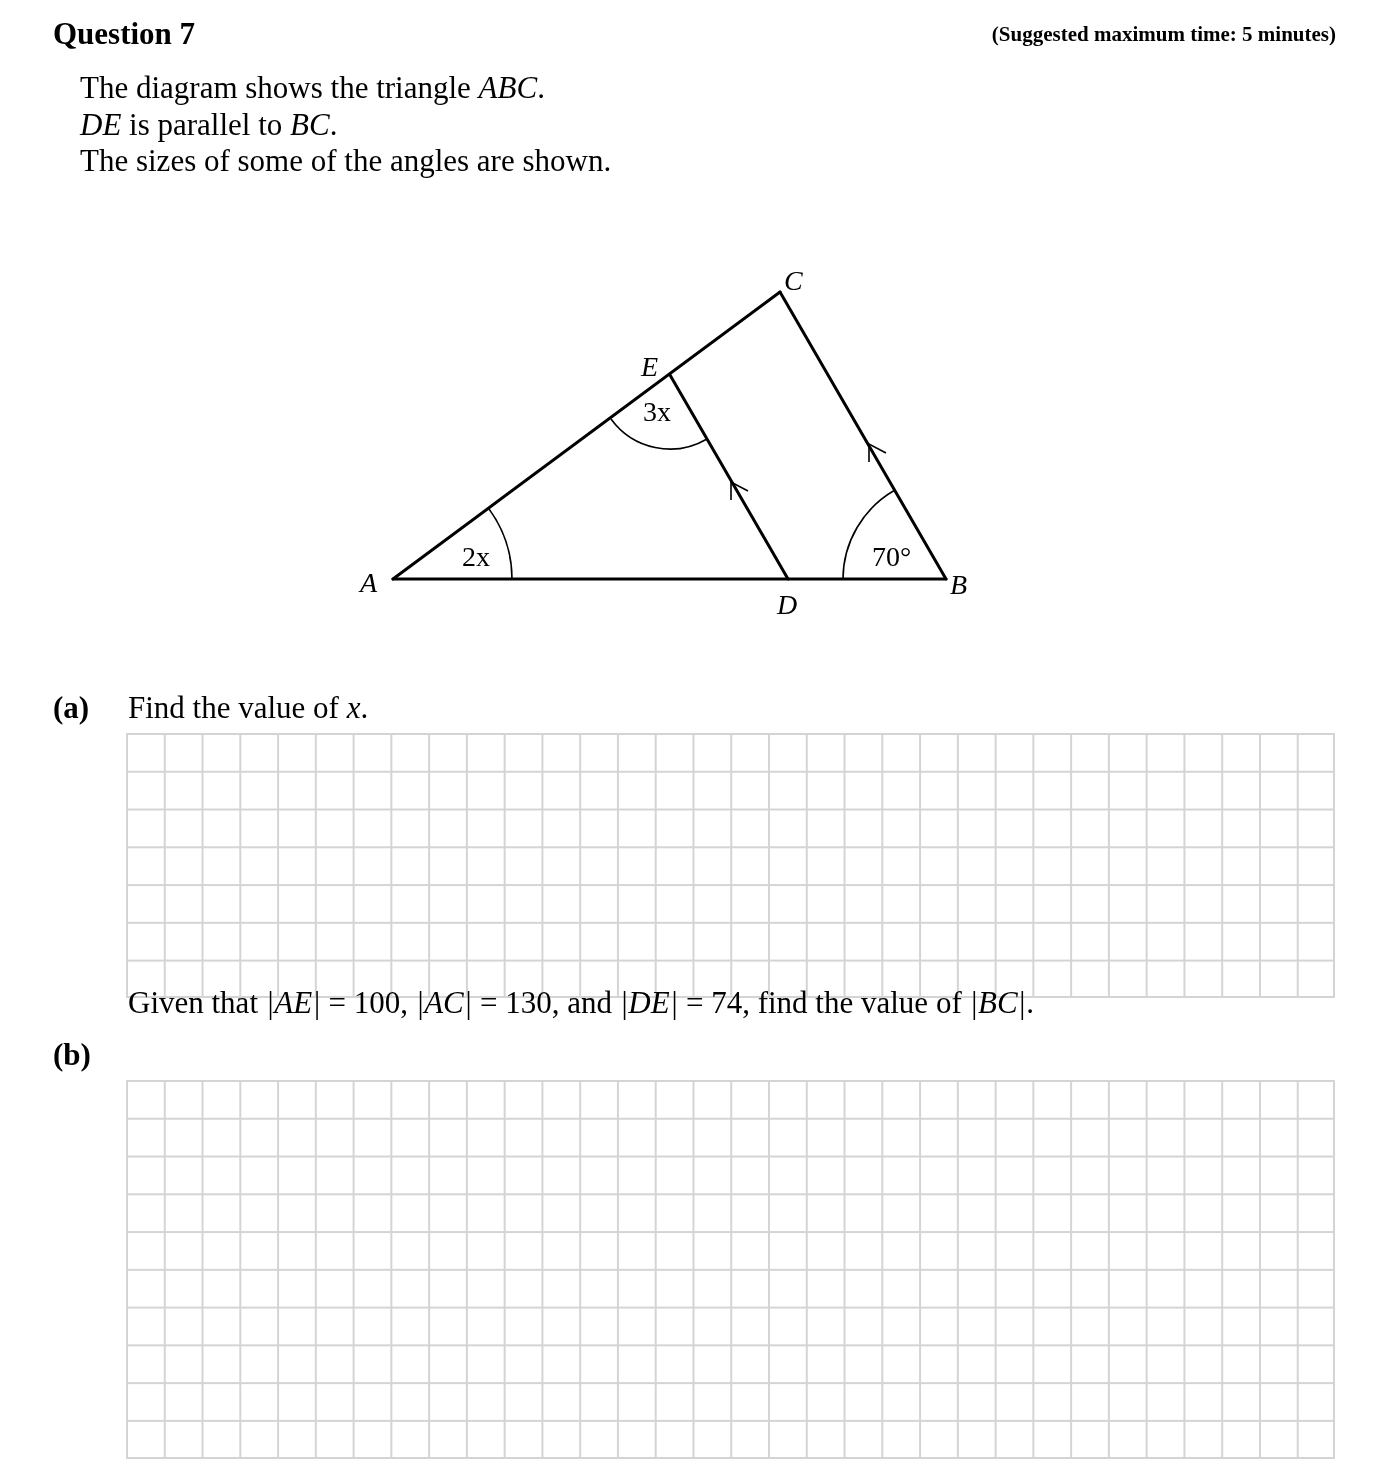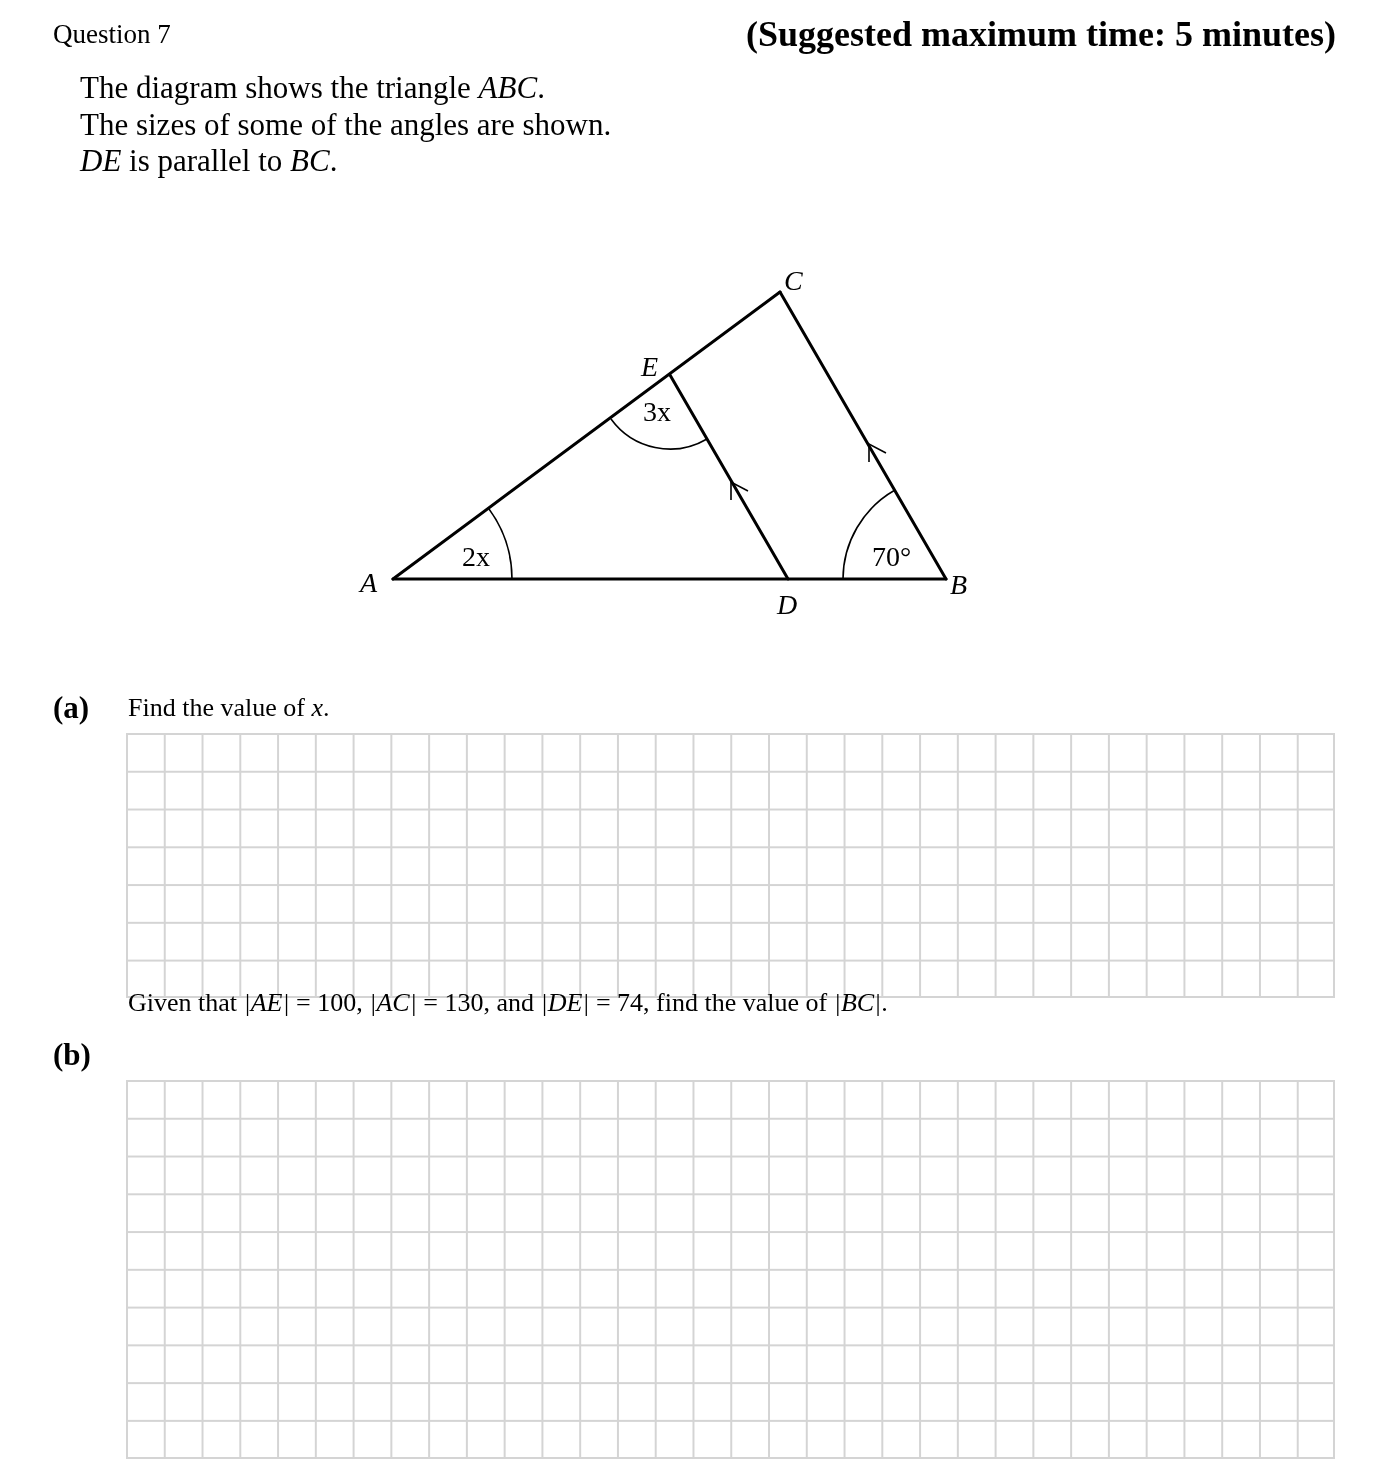--- a/index.html
+++ b/index.html
@@ -1,48 +1,48 @@
 <!DOCTYPE html>
 <html><head>
 <meta charset="utf-8">
 <style>
   html, body { margin: 0; padding: 0; background: #ffffff; }
   body {
     width: 1398px; height: 1484px; position: relative; overflow: hidden;
     font-family: "Liberation Serif", "DejaVu Serif", serif; color: #000;
   }
   .abs { position: absolute; }
-  .q-title { left: 53px; top: 14px; font-size: 27px; font-weight: normal; line-height: 40px; }
-  .q-time { right: 62px; top: 14px; font-size: 36px; font-weight: bold; line-height: 40px; }
+  .q-title { left: 53px; top: 14px; font-size: 31px; font-weight: bold; line-height: 40px; }
+  .q-time { right: 62px; top: 14px; font-size: 21px; font-weight: bold; line-height: 40px; }
   .intro { left: 53px; top: 70px; font-size: 31px; line-height: 36.5px; }
   .intro div { white-space: nowrap; margin-left: 27px; }
   .it { font-style: italic; }
   .part-label { font-size: 31px; font-weight: bold; line-height: 40px; }
-  .part-text { font-size: 26px; line-height: 40px; white-space: nowrap; }
+  .part-text { font-size: 31px; line-height: 40px; white-space: nowrap; }
   .grid {
     position: absolute; left: 126px; width: 1209px; box-sizing: border-box;
     border: 2px solid #d4d4d4;
     background-image:
       linear-gradient(to right, #d4d4d4 0, #d4d4d4 2px, transparent 2px),
       linear-gradient(to bottom, #d4d4d4 0, #d4d4d4 2px, transparent 2px);
     background-size: 37.78px 37.78px;
     background-position: -2px -2px;
   }
   svg text { font-family: "Liberation Serif", "DejaVu Serif", serif; }
 </style>
 </head>
 <body>
 
 <div class="abs q-title">Question 7</div>
 <div class="abs q-time">(Suggested maximum time: 5 minutes)</div>
 
 <div class="abs intro">
   <div><span>The diagram shows the triangle </span><span class="it">ABC</span><span>.</span></div>
+  <div><span class="it">DE</span><span> is parallel to </span><span class="it">BC</span><span>.</span></div>
   <div>The sizes of some of the angles are shown.</div>
-  <div><span class="it">DE</span><span> is parallel to </span><span class="it">BC</span><span>.</span></div>
 </div>
 
 <svg class="abs" style="left:0;top:0;" width="1398" height="660" viewBox="0 0 1398 660">
   <g stroke="#000" stroke-width="3" fill="none" stroke-linecap="round" stroke-linejoin="miter">
 
     <polyline points="393,579 946,579"></polyline>
     <polyline points="393,579 780,292"></polyline>
     <polyline points="780,292 946,579"></polyline>
 
     <polyline points="670,375 788,579"></polyline>

